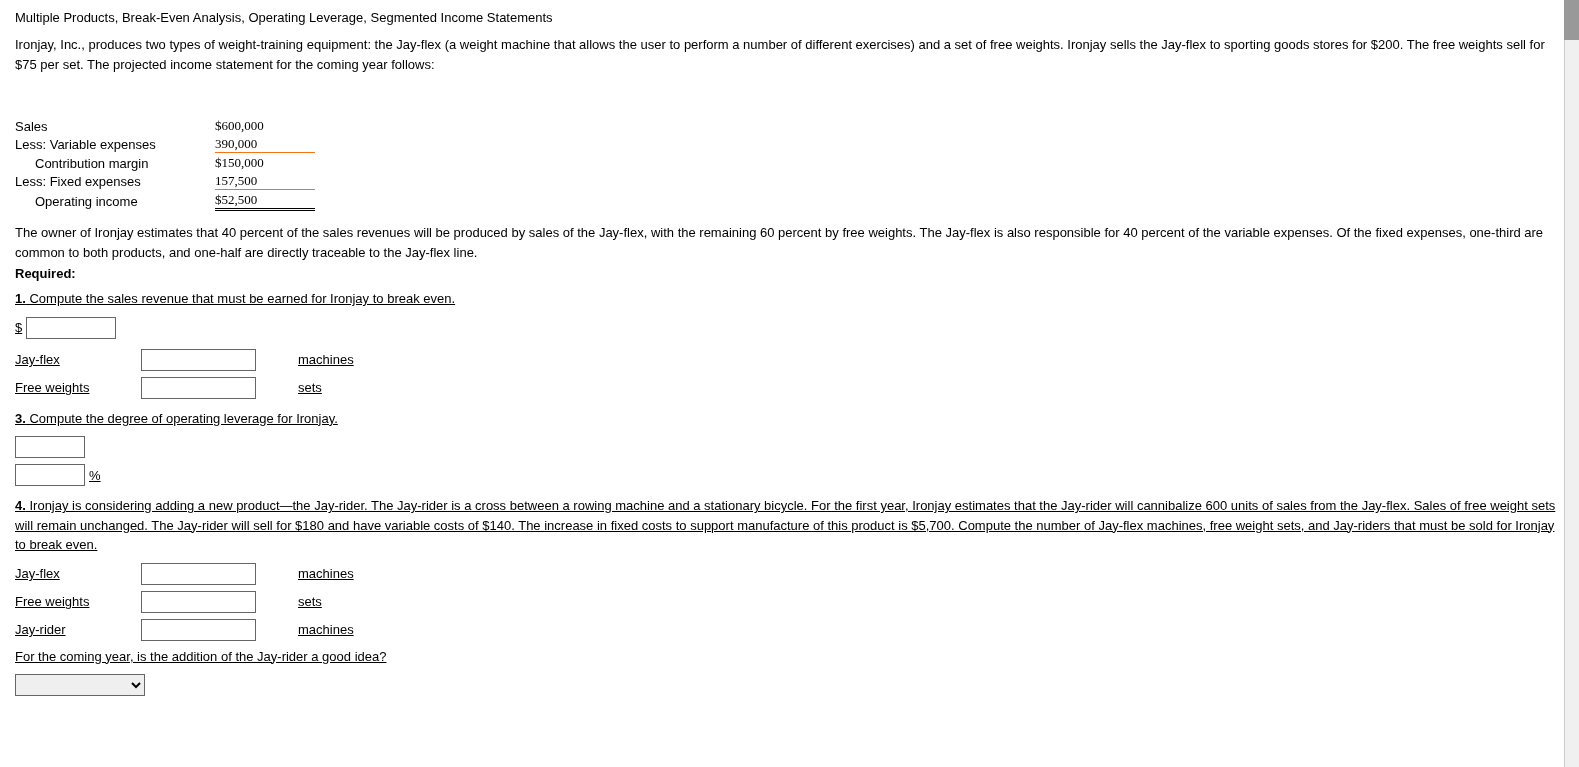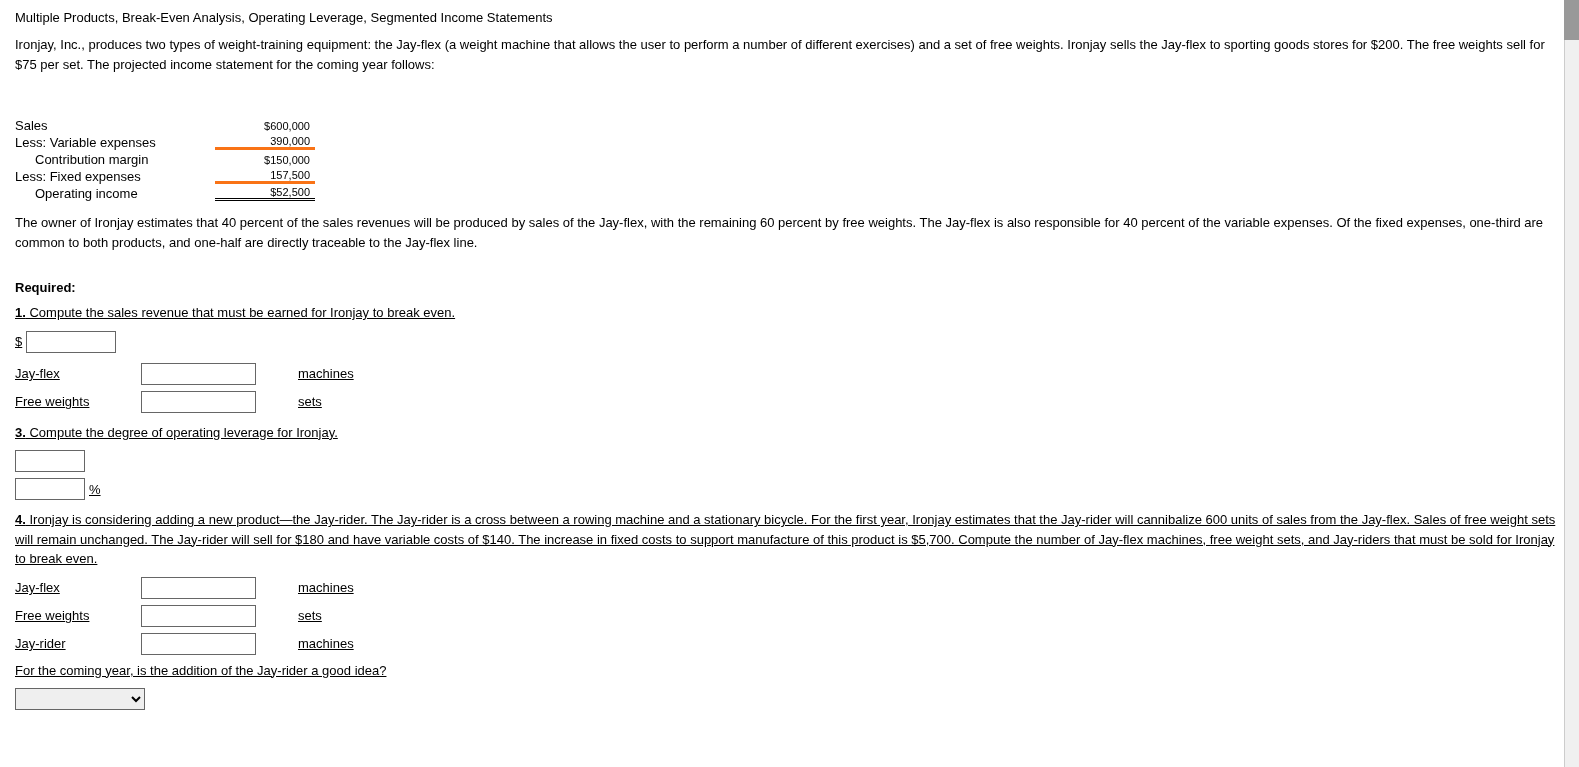--- a/index.html
+++ b/index.html
@@ -37,33 +37,33 @@
     }
     .income-table .label {
       width: 200px;
       font-size: 13px;
     }
     .income-table .label.indented {
       padding-left: 20px;
     }
     .income-table .value {
       width: 100px;
-      text-align: right;
-      font-size: 11px;
+      font-size: 13px;
       padding-right: 5px;
+      font-family: Liberation Serif, serif;
     }
     .income-table .value.underline {
-      border-bottom: 3px solid #f97316;
+      border-bottom: 1px solid #f97316;
     }
     .income-table .value.double-underline {
       border-bottom: 3px double #000;
     }
     .owner-text {
       font-size: 13px;
-      margin-bottom: 28px;
+      margin-bottom: 4px;
       line-height: 1.5;
     }
     .required-label {
       font-weight: bold;
       font-size: 13px;
       margin-bottom: 8px;
     }
     .question {
       font-size: 13px;
       margin-bottom: 8px;

